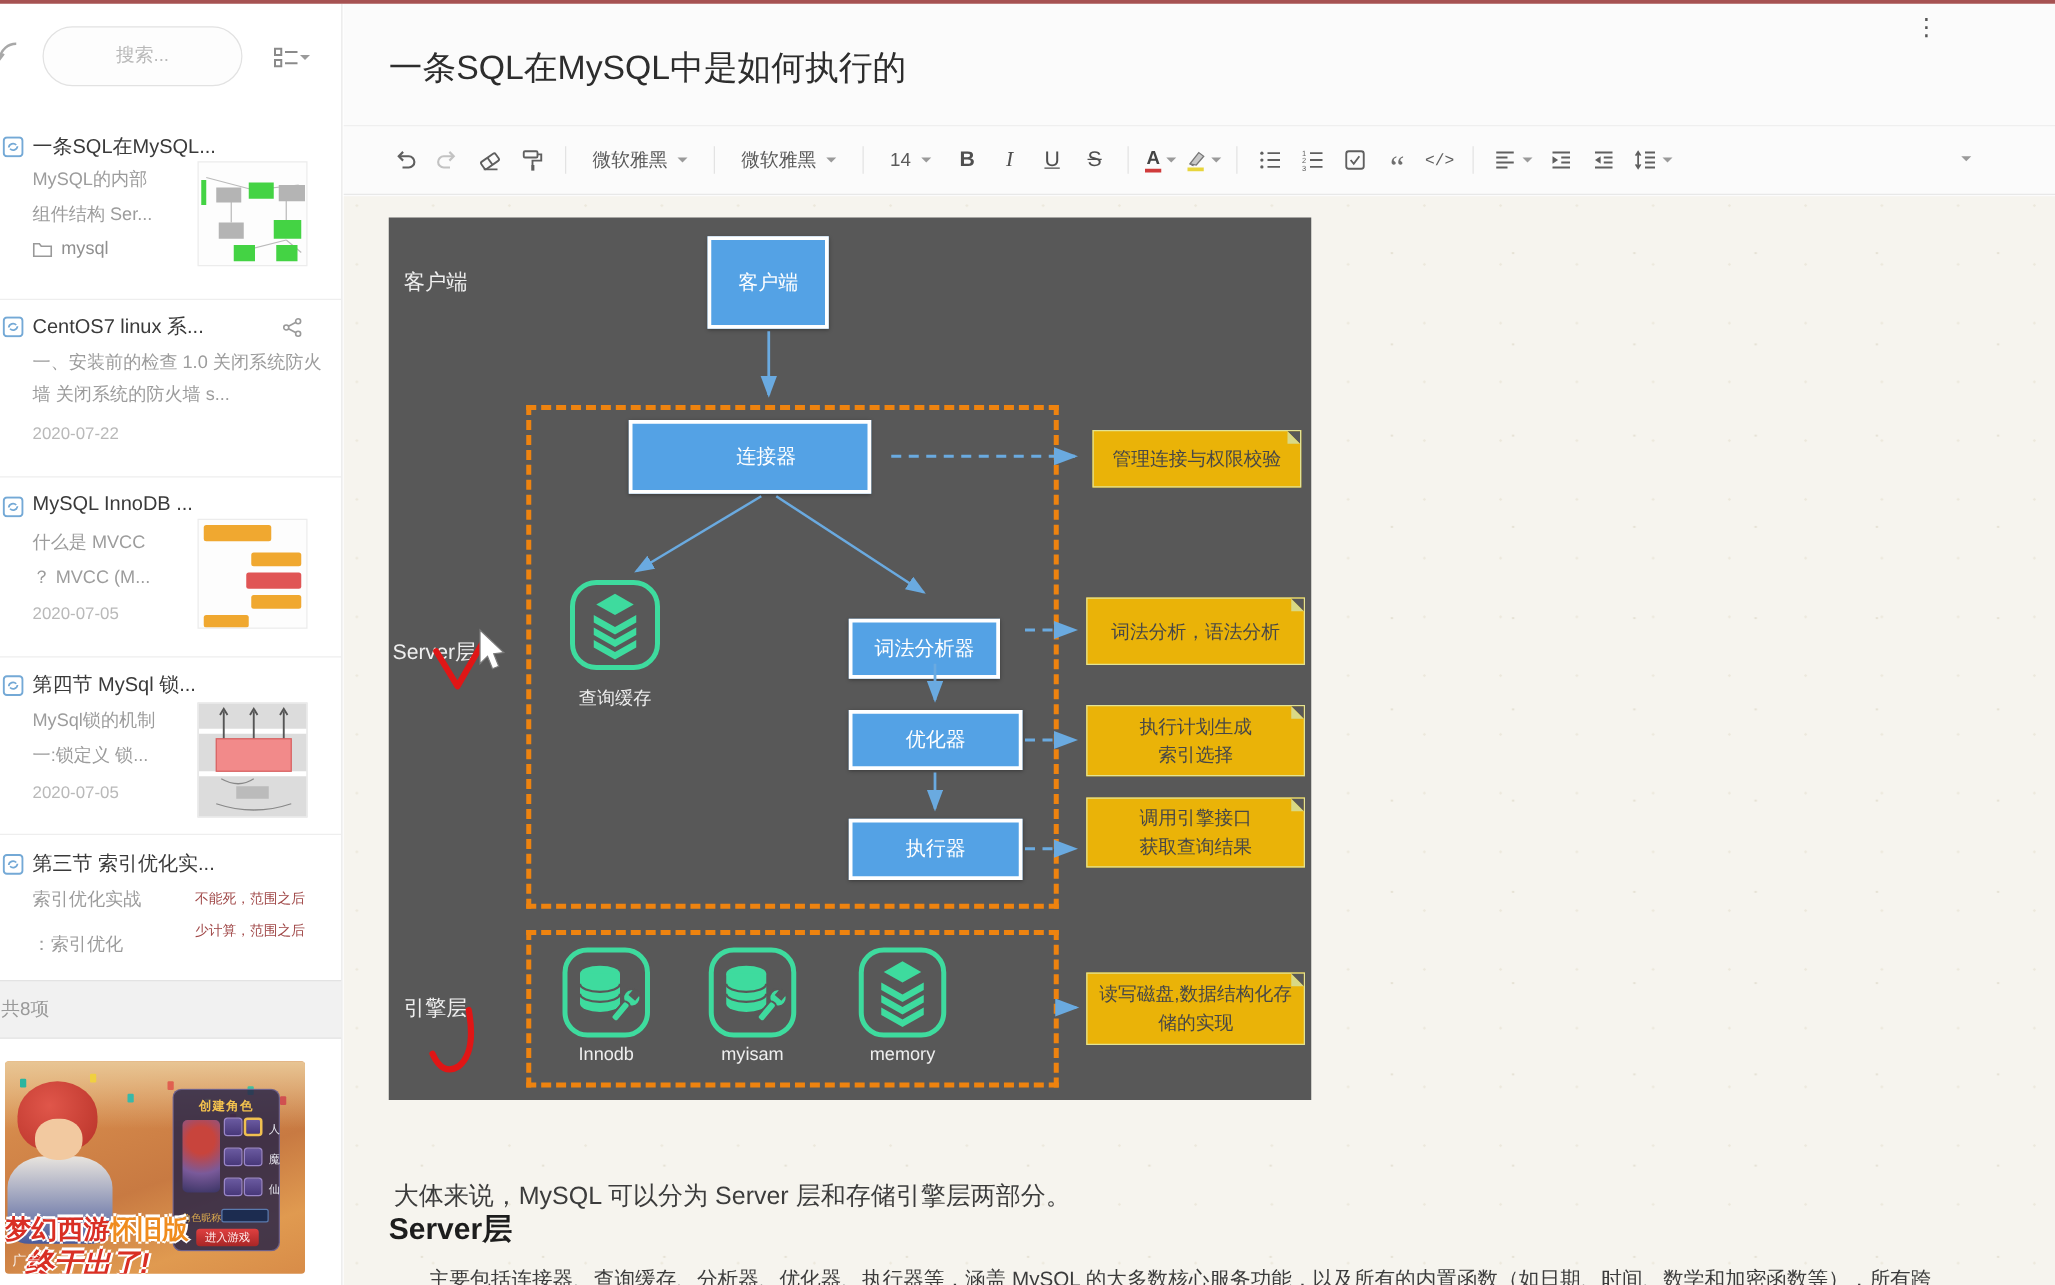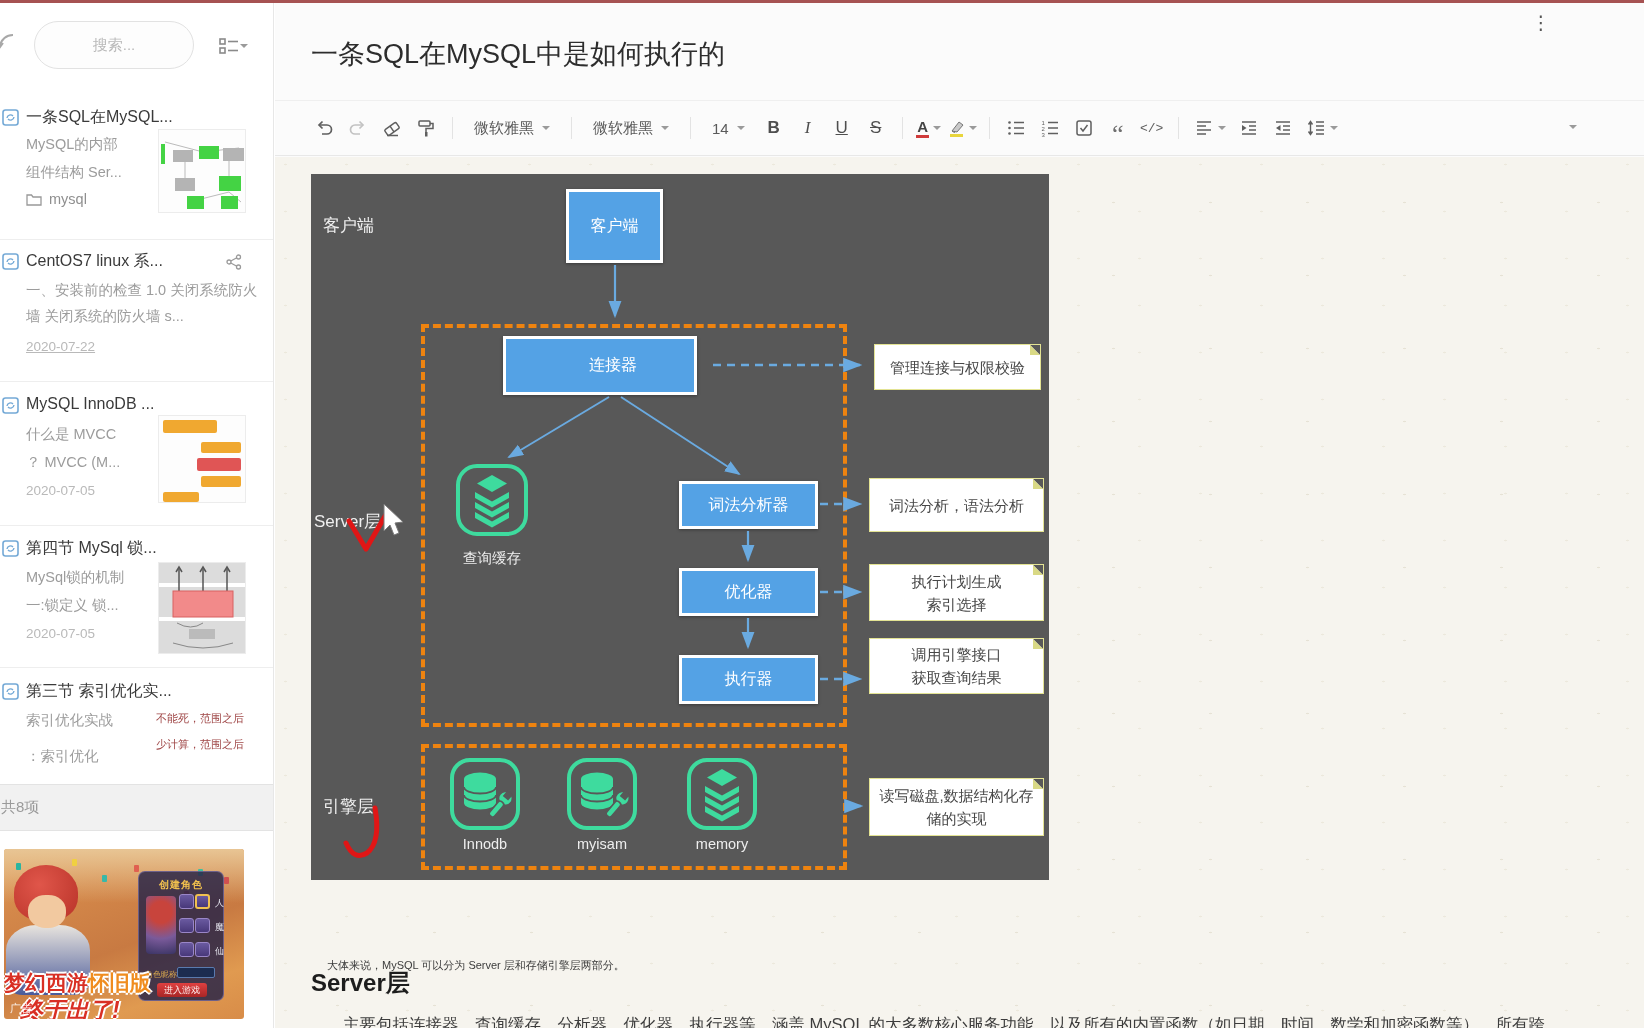--- a/index.html
+++ b/index.html
@@ -68,31 +68,31 @@
   .tdiv { width:1px; height:22px; background:#e3e3e3; margin:0 9px; }
   .caret { width:0; height:0; border-left:4px solid transparent; border-right:4px solid transparent; border-top:4.5px solid #9a9a9a; }
   .tb-letter { font-size:17px; color:#4f4f4f; }
   .colorbar { width:13px; height:3px; margin-top:1px; }
   #tb-overflow { position:absolute; left:1294px; top:122px; }
 
   
   #doc { position:absolute; left:0; top:154px; width:1369px; height:871px; overflow:hidden; background:#f6f4ee;
     background-image:radial-gradient(#e6e2d5 1px,transparent 1.4px),radial-gradient(#ece8dc 1px,transparent 1.4px);
     background-size:97px 73px,61px 47px; background-position:14px 9px,41px 31px; }
-  .doc-p { position:absolute; left:52px; font-size:11px; color:#3c3c3c;margin-top:15px; }
+  .doc-p { position:absolute; left:40px; font-size:20px; color:#3c3c3c; }
   #doc-h { position:absolute; left:36px; top:810px; font-size:24px; font-weight:bold; color:#1d1d1d; }
   #doc-p2 { position:absolute; left:36px; top:854px; width:1330px; font-size:16.5px; color:#3c3c3c; text-indent:32px; line-height:27px; }
 
   
   #canvas { position:absolute; left:36px; top:17px; width:738px; height:706px; background:#585858; }
   .dg-label { position:absolute; color:#efefef; font-size:17px; }
   .bluebox { position:absolute; background:#54a2e5; border:3px solid #fff; box-shadow:0 1px 3px rgba(0,0,0,.35);
     display:flex; align-items:center; justify-content:center; color:#fff; font-size:16px; }
   .dashrect { position:absolute; border:4px dashed #ee830f; }
-  .note { position:absolute; background:#ffffff; border:1px solid #e3e393; color:#474747; font-size:15px;
+  .note { position:absolute; background:#eab308; border:1px solid #e3e393; color:#474747; font-size:15px;
     display:flex; flex-direction:column; align-items:center; justify-content:center; line-height:23px; text-align:center; }
   .note::before { content:''; position:absolute; top:0; right:0; border-top:10px solid #585858; border-left:10px solid transparent; }
   .note::after  { content:''; position:absolute; top:0; right:0; border-bottom:10px solid #d9d985; border-right:10px solid transparent; }
   .gicon { position:absolute; }
   .gicon-label { position:absolute; color:#eee; font-size:14.5px; text-align:center; }
   #dg-svg { position:absolute; left:0; top:0; z-index:5; }
 </style>
 </head>
 <body>
 
@@ -159,21 +159,21 @@
     </svg>
     <div class="n-title">CentOS7 linux 系...</div>
     <svg class="share-ico" width="16" height="16" viewBox="0 0 16 16">
       <circle cx="12.5" cy="3" r="2" fill="none" stroke="#9a9a9a" stroke-width="1.3"></circle>
       <circle cx="3" cy="8" r="2" fill="none" stroke="#9a9a9a" stroke-width="1.3"></circle>
       <circle cx="12.5" cy="13" r="2" fill="none" stroke="#9a9a9a" stroke-width="1.3"></circle>
       <line x1="4.8" y1="7" x2="10.8" y2="3.8" stroke="#9a9a9a" stroke-width="1.3"></line>
       <line x1="4.8" y1="9" x2="10.8" y2="12.2" stroke="#9a9a9a" stroke-width="1.3"></line>
     </svg>
     <div class="n-snip" style="top:26px;width:236px;">一、安装前的检查  1.0 关闭系统防火墙 关闭系统的防火墙 s...</div>
-    <div class="n-date" style="top:88px;text-decoration:underline;">2020-07-22</div>
+    <div class="n-date" style="top:88px;">2020-07-22</div>
   </div>
   <div class="sep" style="top:378px;"></div>
 
   <div class="note-item" style="top:392px;height:118px;">
     <svg class="n-ico" viewBox="0 0 17 17">
       <rect x="1" y="1" width="15" height="15" rx="2.5" fill="none" stroke="#74a9d6" stroke-width="1.6"></rect>
       <path d="M5 9 a3.5 3.5 0 0 1 6-2 M12 8 a3.5 3.5 0 0 1-6 2" fill="none" stroke="#74a9d6" stroke-width="1.4"></path>
     </svg>
     <div class="n-title">MySQL InnoDB ...</div>
     <div class="n-snip" style="top:26px;">什么是 MVCC</div>
@@ -463,21 +463,21 @@
         <svg width="76" height="76" viewBox="0 0 76 76">
           <rect x="4" y="4" width="68" height="68" rx="19" fill="none" stroke="#3edb9e" stroke-width="4"></rect>
           <path d="M38 13 L53 21.5 L38 30 L23 21.5 Z" fill="#3edb9e"></path>
           <path d="M21 30 L38 39.5 L55 30 L55 36 L38 45.5 L21 36 Z" fill="#3edb9e"></path>
           <path d="M21 40 L38 49.5 L55 40 L55 46 L38 55.5 L21 46 Z" fill="#3edb9e"></path>
           <path d="M21 50 L38 59.5 L55 50 L55 56 L38 65.5 L21 56 Z" fill="#3edb9e"></path>
         </svg>
       </div>
       <div class="gicon-label" style="left:133px;top:375px;width:96px;">查询缓存</div>
 
-      <div class="bluebox" style="left:368px;top:307px;width:139px;height:48px;">
+      <div class="bluebox" style="left:368px;top:321px;width:121px;height:48px;">
           <span>词法分析器</span>
         </div>
       <div class="note" style="left:558px;top:304px;width:175px;height:54px;">
           <span>词法分析，语法分析</span>
         </div>
 
       <div class="bluebox" style="left:368px;top:394px;width:139px;height:48px;">
           <span>优化器</span>
         </div>
       <div class="note" style="left:558px;top:390px;width:175px;height:57px;">

